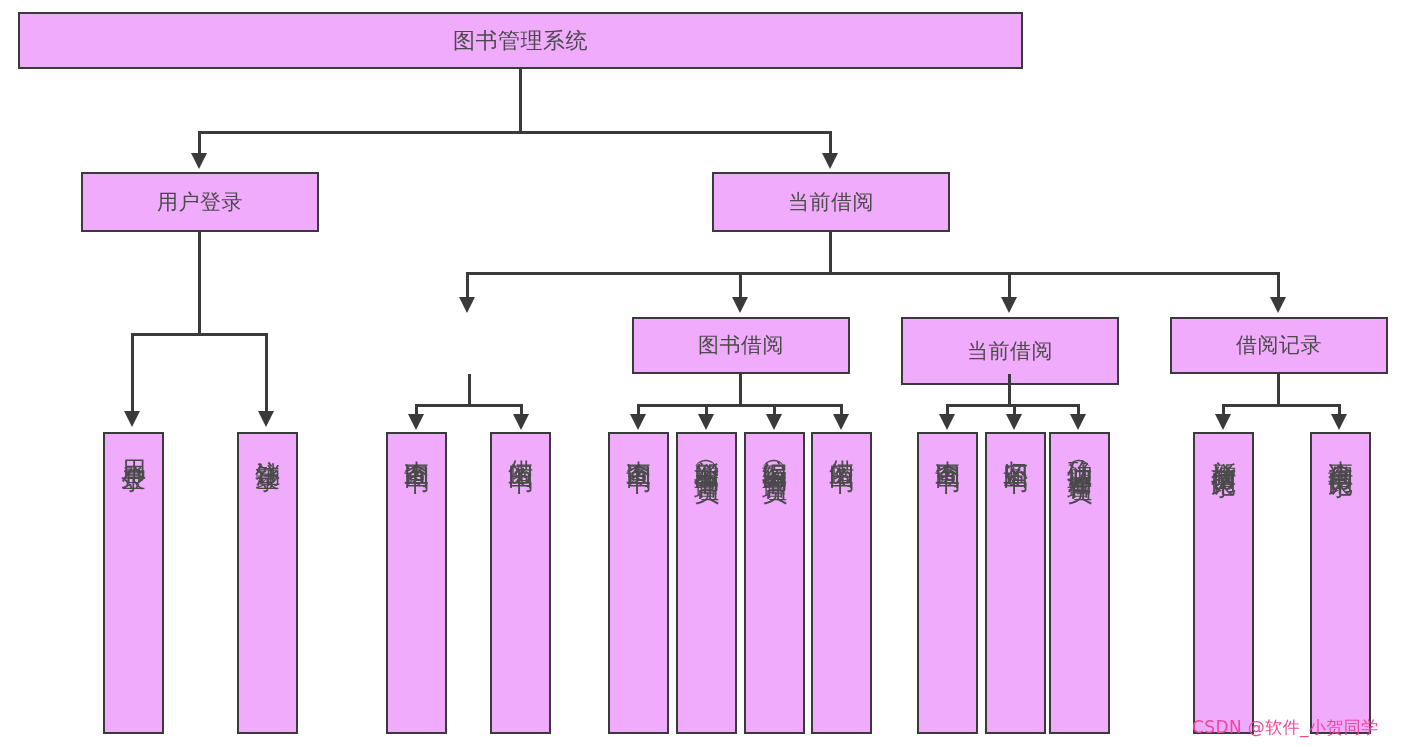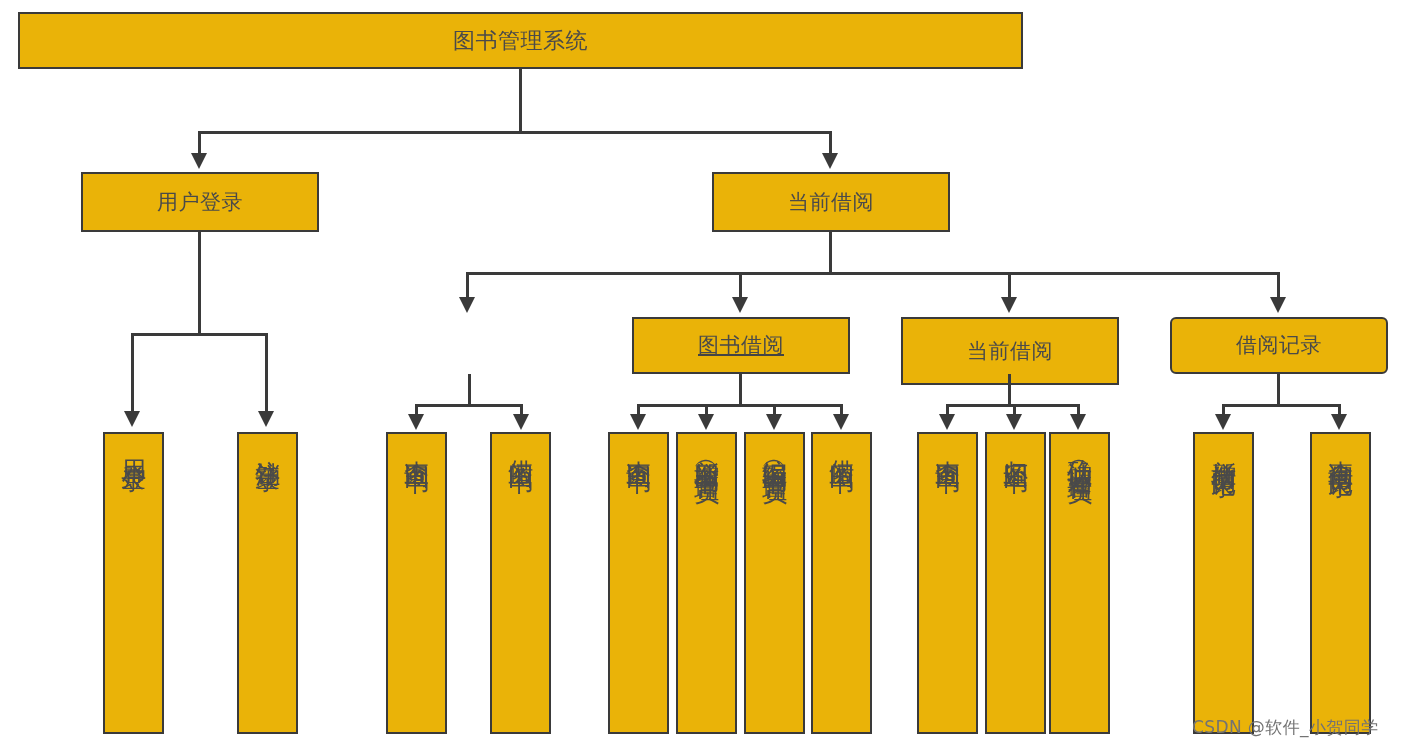--- a/index.html
+++ b/index.html
@@ -12,21 +12,21 @@
     position:relative;
     width:1405px;
     height:747px;
     background:#ffffff;
     overflow:hidden;
   }
   
   .node{
     position:absolute;
     box-sizing:border-box;
-    background:#eab308;
+    background:#f0abfc;
     border:2.5px solid #3a3a3a;
     display:flex;
     align-items:center;
     justify-content:center;
     color:#444444;
   }
   .node .lbl{
     display:block;
     text-align:center;
     line-height:1.18;
@@ -64,21 +64,21 @@
     position:absolute;
     width:0;height:0;
     border-left:8px solid transparent;
     border-right:8px solid transparent;
     border-top:16px solid #3a3a3a;
   }
   
   #watermark{
     position:absolute;
     font-size:17px;
-    color:#737373;
+    color:#ec4899;
     white-space:nowrap;
     letter-spacing:.4px;
     font-family:"DejaVu Sans","Liberation Sans",sans-serif;
   }
 </style>
 </head>
 <body>
 
 <div id="canvas">
 
@@ -126,27 +126,27 @@
 
   <div class="conn v" style="left:739px;top:272px;width:3px;height:27px;"></div>
   <div class="arrow" style="left:732px;top:297px;"></div>
 
   <div class="conn v" style="left:1008px;top:272px;width:3px;height:27px;"></div>
   <div class="arrow" style="left:1001px;top:297px;"></div>
 
   <div class="conn v" style="left:1277px;top:272px;width:3px;height:27px;"></div>
   <div class="arrow" style="left:1270px;top:297px;"></div>
 
-  <div class="node horiz" style="left:632px;top:317px;width:218px;height:57px;text-decoration:underline;">
+  <div class="node horiz" style="left:632px;top:317px;width:218px;height:57px;">
     <span class="lbl">图书借阅</span>
   </div>
   <div class="node horiz" style="left:901px;top:317px;width:218px;height:68px;">
     <span class="lbl">当前借阅</span>
   </div>
-  <div class="node horiz" style="left:1170px;top:317px;width:218px;height:57px;border-radius:6px;">
+  <div class="node horiz" style="left:1170px;top:317px;width:218px;height:57px;">
     <span class="lbl">借阅记录</span>
   </div>
 
   <div class="conn v" style="left:468px;top:374px;width:3px;height:33px;"></div>
   <div class="conn h" style="left:415px;top:404px;width:108px;height:3px;"></div>
   <div class="conn v" style="left:415px;top:404px;width:3px;height:12px;"></div>
   <div class="arrow" style="left:408px;top:414px;"></div>
   <div class="conn v" style="left:520px;top:404px;width:3px;height:12px;"></div>
   <div class="arrow" style="left:513px;top:414px;"></div>
 

